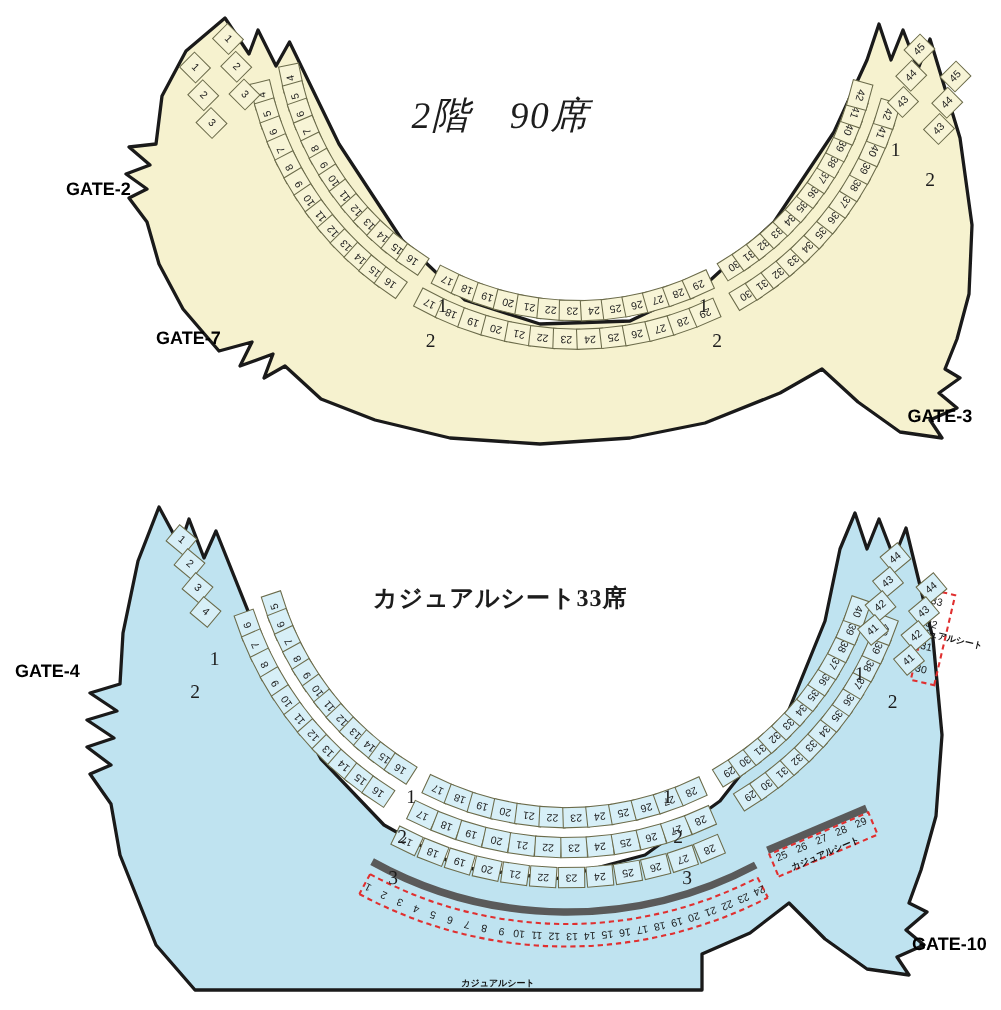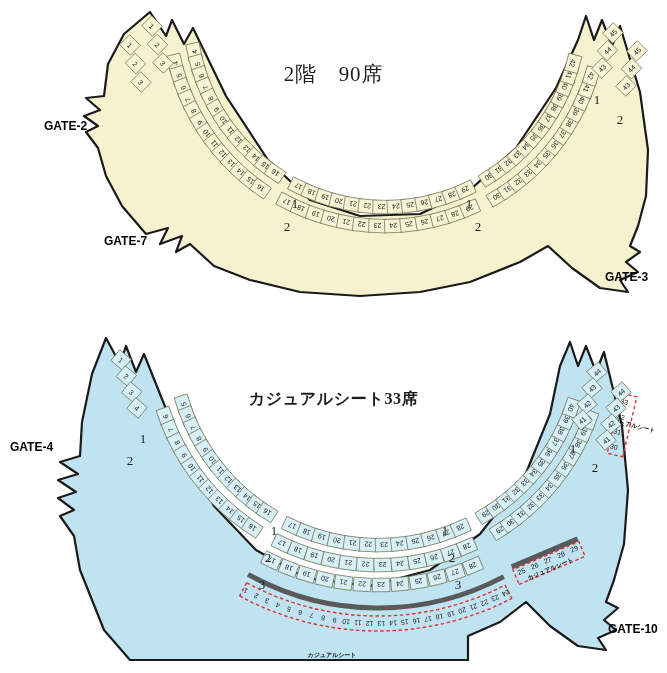--- a/index.html
+++ b/index.html
@@ -32,21 +32,22 @@
     text-align: center;
     font-family: "Liberation Serif", "DejaVu Serif", serif;
     color: #1d1d1d;
     letter-spacing: 0.04em;
     white-space: nowrap;
     user-select: none;
   }
   #title-f2 {
     left: 0; right: 0;
     top: 60px;
-    font-size: 21px;
+    font-size: 25px;
+    font-style: italic;
   }
   #title-f3-main {
     left: 0; right: 0;
     top: 368px;
     font-size: 25px;
   }
   #title-f3-sub {
     left: 0; right: 0;
     top: 389px;
     font-size: 16px;
@@ -55,21 +56,21 @@
   .gate-label {
     position: absolute;
     font-family: "Liberation Sans", "DejaVu Sans", sans-serif;
     font-size: 12px;
     font-weight: bold;
     color: #000000;
     white-space: nowrap;
     user-select: none;
   }
   #gate-6 { left: 44px;  top: 119px; }
-  #gate-7 { left: 104px; top: 234px; text-align: center; }
+  #gate-7 { left: 104px; top: 218px; text-align: center; }
   #gate-8 { left: 605px; top: 270px; }
   #gate-9 { left: 10px;  top: 440px; }
   #gate-10{ left: 608px; top: 622px; }
 
   .row-num {
     font-family: "Liberation Serif", "DejaVu Serif", serif;
     font-size: 13px;
     fill: #1d1d1d;
   }
   .seat-num {

